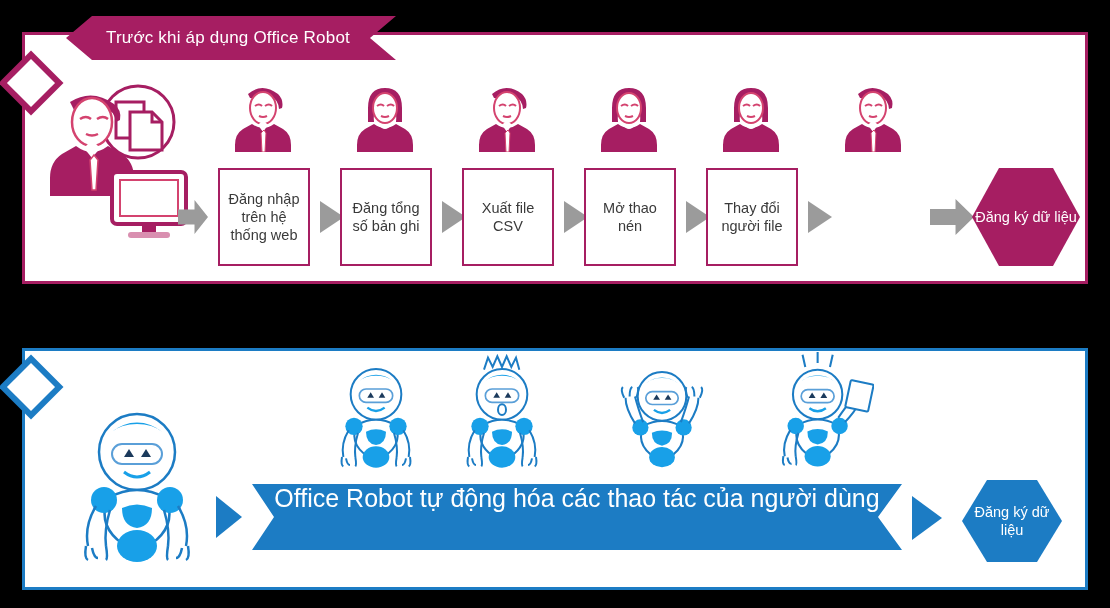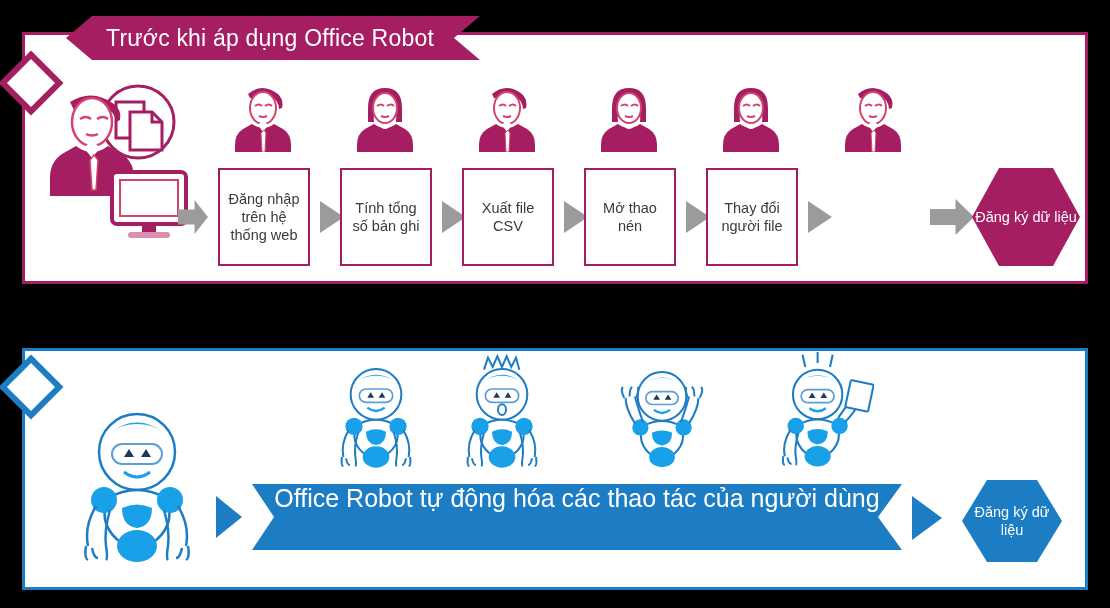--- a/index.html
+++ b/index.html
@@ -18,21 +18,21 @@
   .diamond{position:absolute;width:46px;height:46px;transform:rotate(45deg);}
   #diamond-top{left:8px;top:60px;background:#A61E62;}
   #diamond-bottom{left:8px;top:364px;background:#1C7CC4;}
   .notch-white{position:absolute;width:34px;height:34px;transform:rotate(45deg);background:#fff;}
   #notch-top{left:14px;top:66px;}
   #notch-bottom{left:14px;top:370px;}
 
   
   .banner{
     position:absolute;height:44px;display:flex;align-items:center;
-    color:#fff;font-size:23px;letter-spacing:.2px;
+    color:#fff;font-size:17px;letter-spacing:.2px;
     padding-left:40px;padding-right:46px;box-sizing:border-box;
     clip-path:polygon(26px 0,100% 0,calc(100% - 26px) 50%,100% 100%,26px 100%,0 50%);
   }
   #banner-top{left:66px;top:16px;background:#A61E62;}
   #banner-bottom{left:66px;top:332px;background:#1C7CC4;}
 
   
   #person-block{position:absolute;left:40px;top:84px;width:160px;height:180px;}
   #thought-bubble{position:absolute;left:86px;top:82px;}
   #monitor{position:absolute;left:108px;top:168px;}
@@ -186,21 +186,21 @@
     <path d="M24 43 l5 7 l5 -7 l-3 -3 h-4 z" fill="#fff"></path>
     <path d="M27 51 l1 19 h3 l1 -19 l-2 -3 z" fill="#fff" stroke="#D4436F" stroke-width="1"></path>
   </svg>
 
   <div class="pbox" style="left:218px">
     <span>Đăng nhập trên hệ thống web</span>
   </div>
   <div class="arrow-tri" style="left:320px"></div>
 
   <div class="pbox" style="left:340px">
-    <span>Tính tổng số bản ghi</span>
+    <span>Đăng tổng số bản ghi</span>
   </div>
   <div class="arrow-tri" style="left:442px"></div>
 
   <div class="pbox" style="left:462px">
     <span>Xuất file CSV</span>
   </div>
   <div class="arrow-tri" style="left:564px"></div>
 
   <div class="pbox" style="left:584px">
     <span>Mở thao nén</span>

